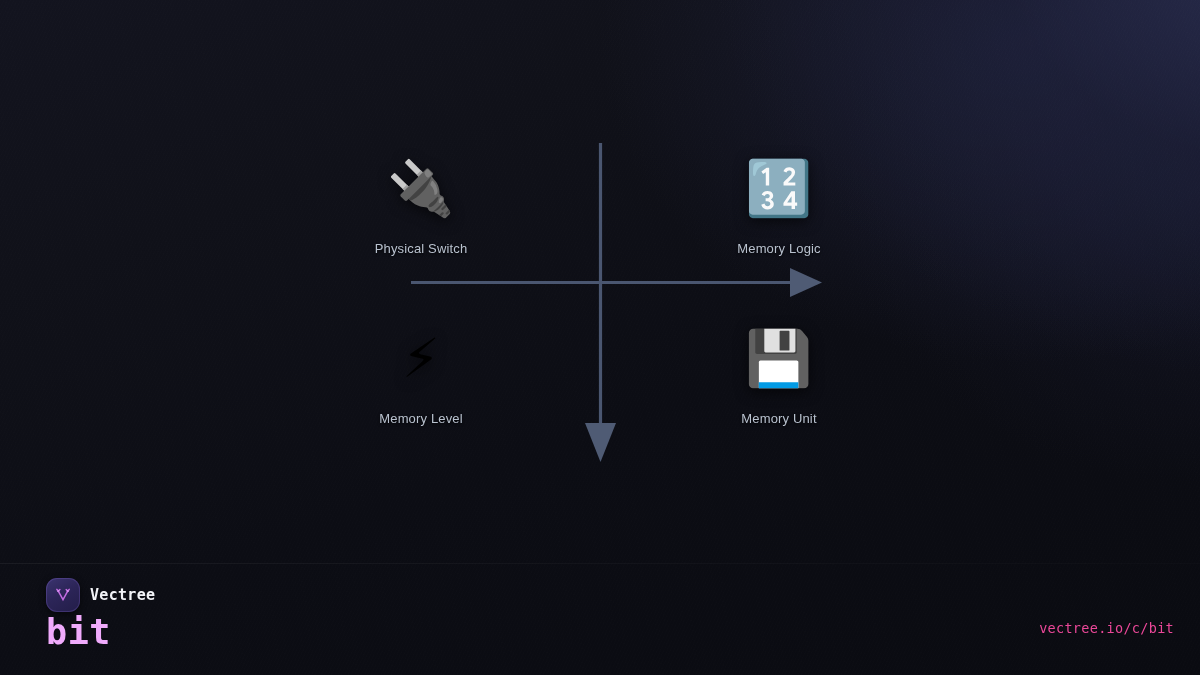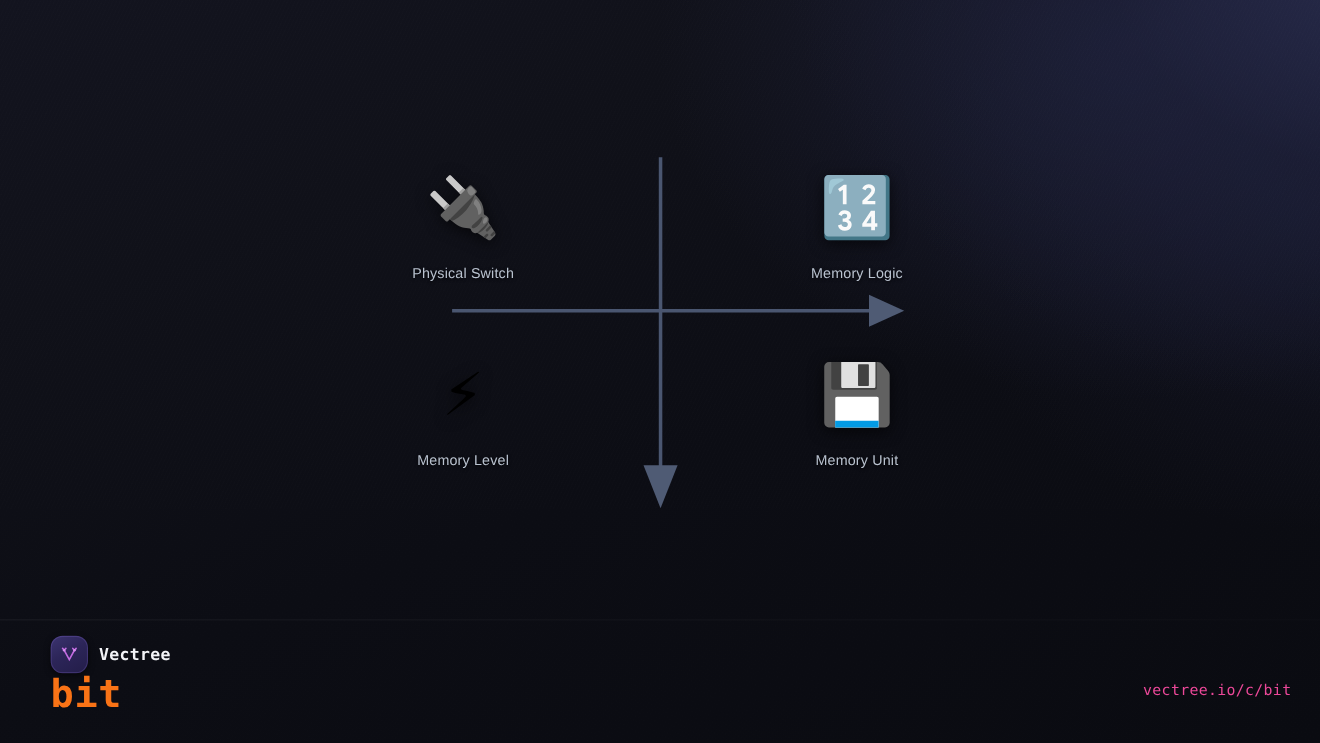--- a/index.html
+++ b/index.html
@@ -80,21 +80,21 @@
   }
   #brand-name {
     font-family:"DejaVu Sans Mono", monospace;
     font-weight:bold; font-size:15px;
     color:#f2f3f7; letter-spacing:.3px;
   }
   #page-title {
     position:absolute; left:24px; top:49px;
     font-family:"DejaVu Sans Mono", monospace;
     font-weight:bold; font-size:35px; line-height:38px;
-    color:#f97316; letter-spacing:.6px;
+    color:#f0abfc; letter-spacing:.6px;
   }
   #footer-url {
     position:absolute; right:26px; top:56px;
     font-family:"DejaVu Sans Mono", monospace;
     font-size:13.5px;
     color:#ec4899; letter-spacing:.3px;
   }
 </style>
 </head>
 <body>

